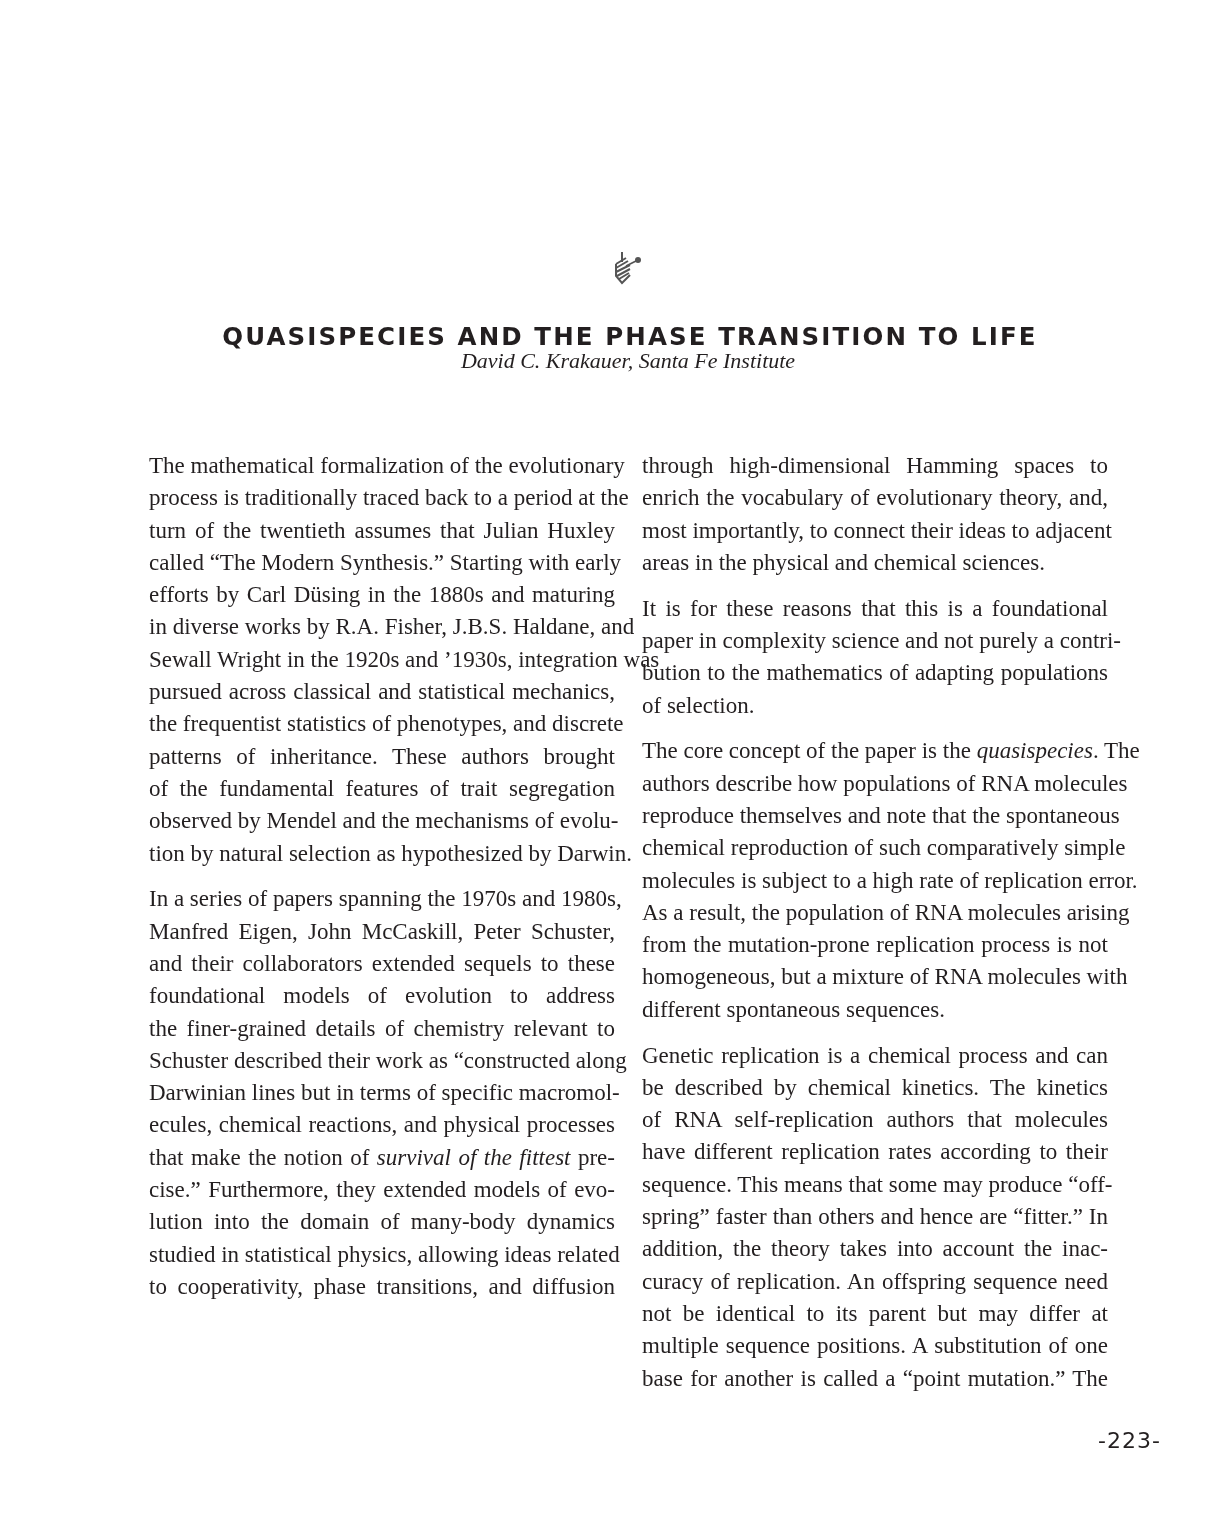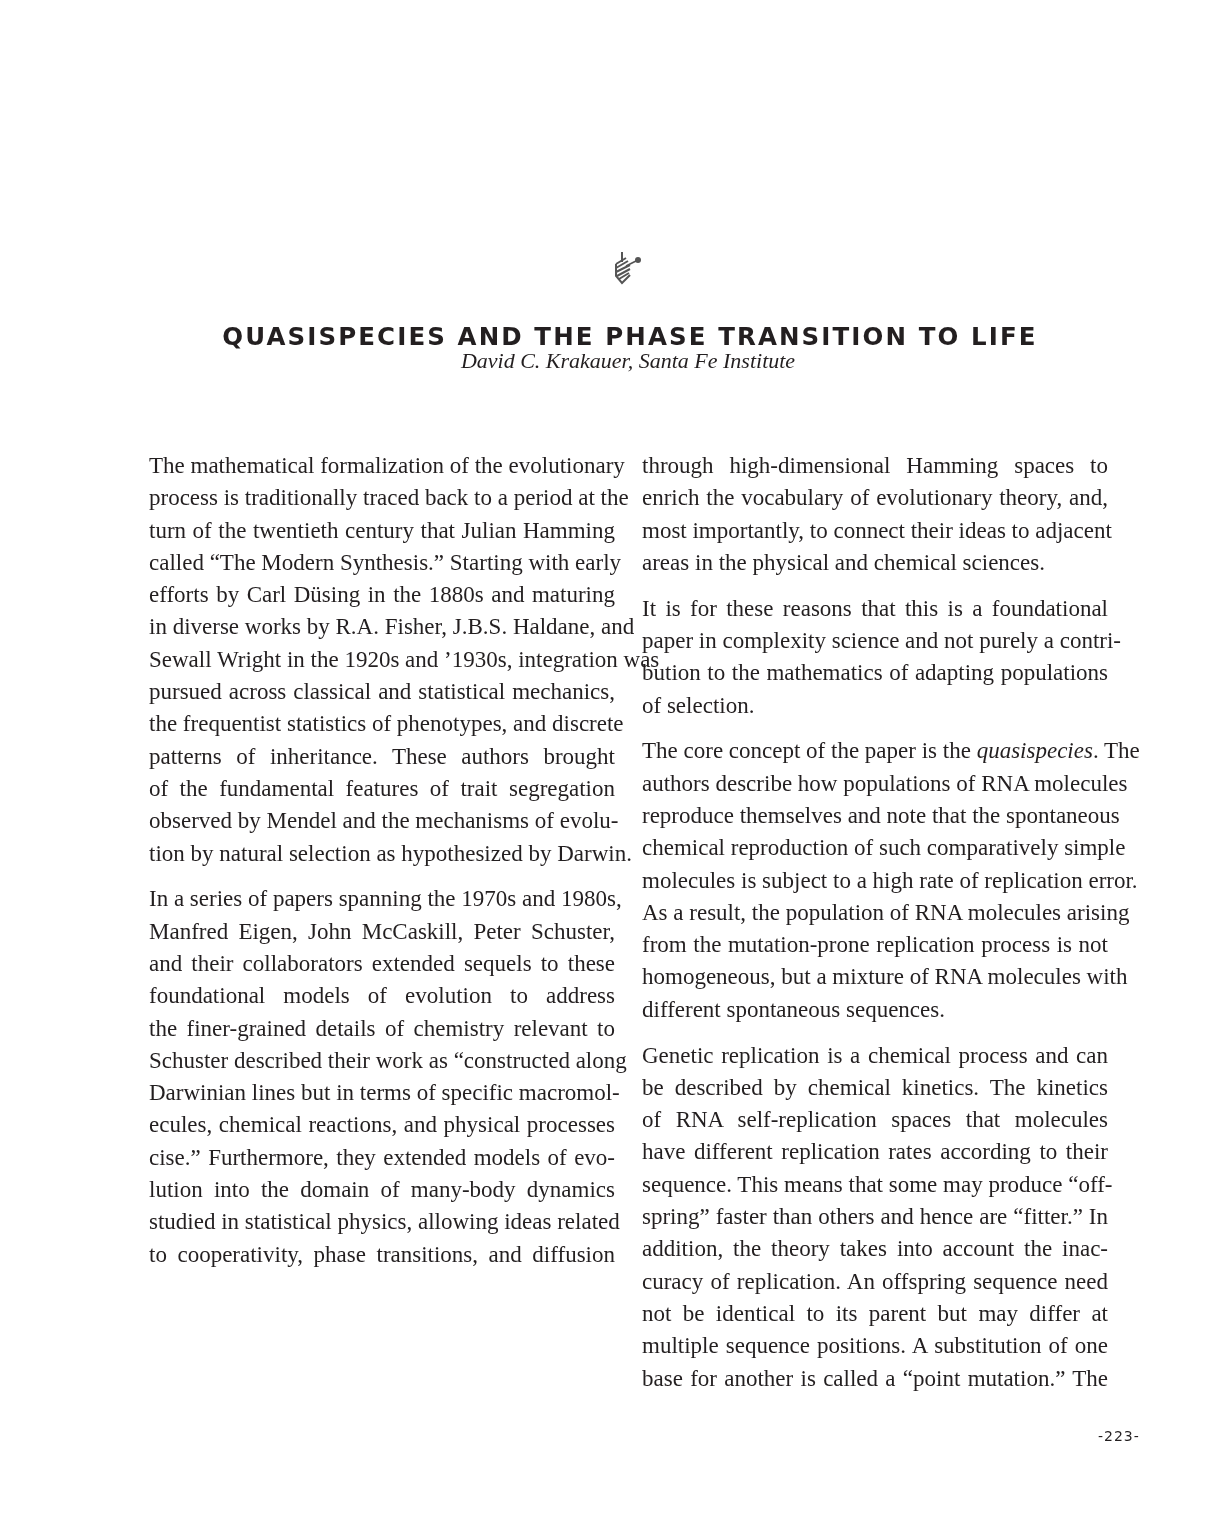--- a/index.html
+++ b/index.html
@@ -11,21 +11,21 @@
             font-family: "Liberation Serif", serif; font-style: italic; font-size: 22px; color: #231f20; }
   .col { position: absolute; top: 450px; font-family: "Liberation Serif", serif; font-size: 23px; color: #231f20; }
   .col.left { left: 149px; width: 466px; }
   .col.right { left: 642px; width: 466px; }
   .line { display: block; height: 32.3px; line-height: 32.3px; white-space: nowrap;
           text-align: justify; text-align-last: justify; }
   .line.last { text-align-last: left; }
   .para-gap { display: block; height: 13.5px; }
   em { font-style: italic; margin-top: 20px; }
   .pagenum { position: absolute; left: 1098px; top: 1428px; font-family: "DejaVu Sans", sans-serif;
-             font-size: 14px; letter-spacing: 1px; color: #231f20; }
+             font-size: 22px; letter-spacing: 1px; color: #231f20; }
 </style>
 </head>
 <body>
 
 <div>
 
   <svg class="ornament" viewBox="0 0 34 40">
     <line x1="10" y1="4" x2="10" y2="14" stroke="#555" stroke-width="2"></line>
     <path d="M4 16 L14 10 M4 20 L16 13 M4 24 L18 17 M5 28 L18 21 M7 31 L17 25" stroke="#555" stroke-width="2" fill="none"></path>
     <path d="M4 16 L4 28 L10 35 L18 27" stroke="#555" stroke-width="2" fill="none"></path>
@@ -33,21 +33,21 @@
     <circle cx="26" cy="12" r="3" fill="#555"></circle>
   </svg>
 
   <h1 class="title">QUASISPECIES AND THE PHASE TRANSITION TO LIFE</h1>
   <div class="byline">David C. Krakauer, Santa Fe Institute</div>
 
   <div class="col left">
     <div>
       <span class="line">The mathematical formalization of the evolutionary</span>
       <span class="line">process is traditionally traced back to a period at the</span>
-      <span class="line">turn of the twentieth century that Julian Hamming</span>
+      <span class="line">turn of the twentieth assumes that Julian Huxley</span>
       <span class="line">called “The Modern Synthesis.” Starting with early</span>
       <span class="line">efforts by Carl Düsing in the 1880s and maturing</span>
       <span class="line">in diverse works by R.A. Fisher, J.B.S. Haldane, and</span>
       <span class="line">Sewall Wright in the 1920s and ’1930s, integration was</span>
       <span class="line">pursued across classical and statistical mechanics,</span>
       <span class="line">the frequentist statistics of phenotypes, and discrete</span>
       <span class="line">patterns of inheritance. These authors brought</span>
       <span class="line">of the fundamental features of trait segregation</span>
       <span class="line">observed by Mendel and the mechanisms of evolu-</span>
       <span class="line last">tion by natural selection as hypothesized by Darwin.</span>
@@ -55,20 +55,21 @@
     <span class="para-gap"></span>
     <div>
       <span class="line">In a series of papers spanning the 1970s and 1980s,</span>
       <span class="line">Manfred Eigen, John McCaskill, Peter Schuster,</span>
       <span class="line">and their collaborators extended sequels to these</span>
       <span class="line">foundational models of evolution to address</span>
       <span class="line">the finer-grained details of chemistry relevant to</span>
       <span class="line">Schuster described their work as “constructed along</span>
       <span class="line">Darwinian lines but in terms of specific macromol-</span>
       <span class="line">ecules, chemical reactions, and physical processes</span>
+      <span class="line"><span>that make the notion of </span><em>survival of the fittest</em><span> pre-</span></span>
       <span class="line">cise.” Furthermore, they extended models of evo-</span>
       <span class="line">lution into the domain of many-body dynamics</span>
       <span class="line">studied in statistical physics, allowing ideas related</span>
       <span class="line">to cooperativity, phase transitions, and diffusion</span>
     </div>
   </div>
 
   <div class="col right">
     <div>
       <span class="line">through high-dimensional Hamming spaces to</span>
@@ -92,21 +93,21 @@
       <span class="line">molecules is subject to a high rate of replication error.</span>
       <span class="line">As a result, the population of RNA molecules arising</span>
       <span class="line">from the mutation-prone replication process is not</span>
       <span class="line">homogeneous, but a mixture of RNA molecules with</span>
       <span class="line last">different spontaneous sequences.</span>
     </div>
     <span class="para-gap"></span>
     <div>
       <span class="line">Genetic replication is a chemical process and can</span>
       <span class="line">be described by chemical kinetics. The kinetics</span>
-      <span class="line">of RNA self-replication spaces that molecules</span>
+      <span class="line">of RNA self-replication authors that molecules</span>
       <span class="line">have different replication rates according to their</span>
       <span class="line">sequence. This means that some may produce “off-</span>
       <span class="line">spring” faster than others and hence are “fitter.” In</span>
       <span class="line">addition, the theory takes into account the inac-</span>
       <span class="line">curacy of replication. An offspring sequence need</span>
       <span class="line">not be identical to its parent but may differ at</span>
       <span class="line">multiple sequence positions. A substitution of one</span>
       <span class="line">base for another is called a “point mutation.” The</span>
     </div>
   </div>

